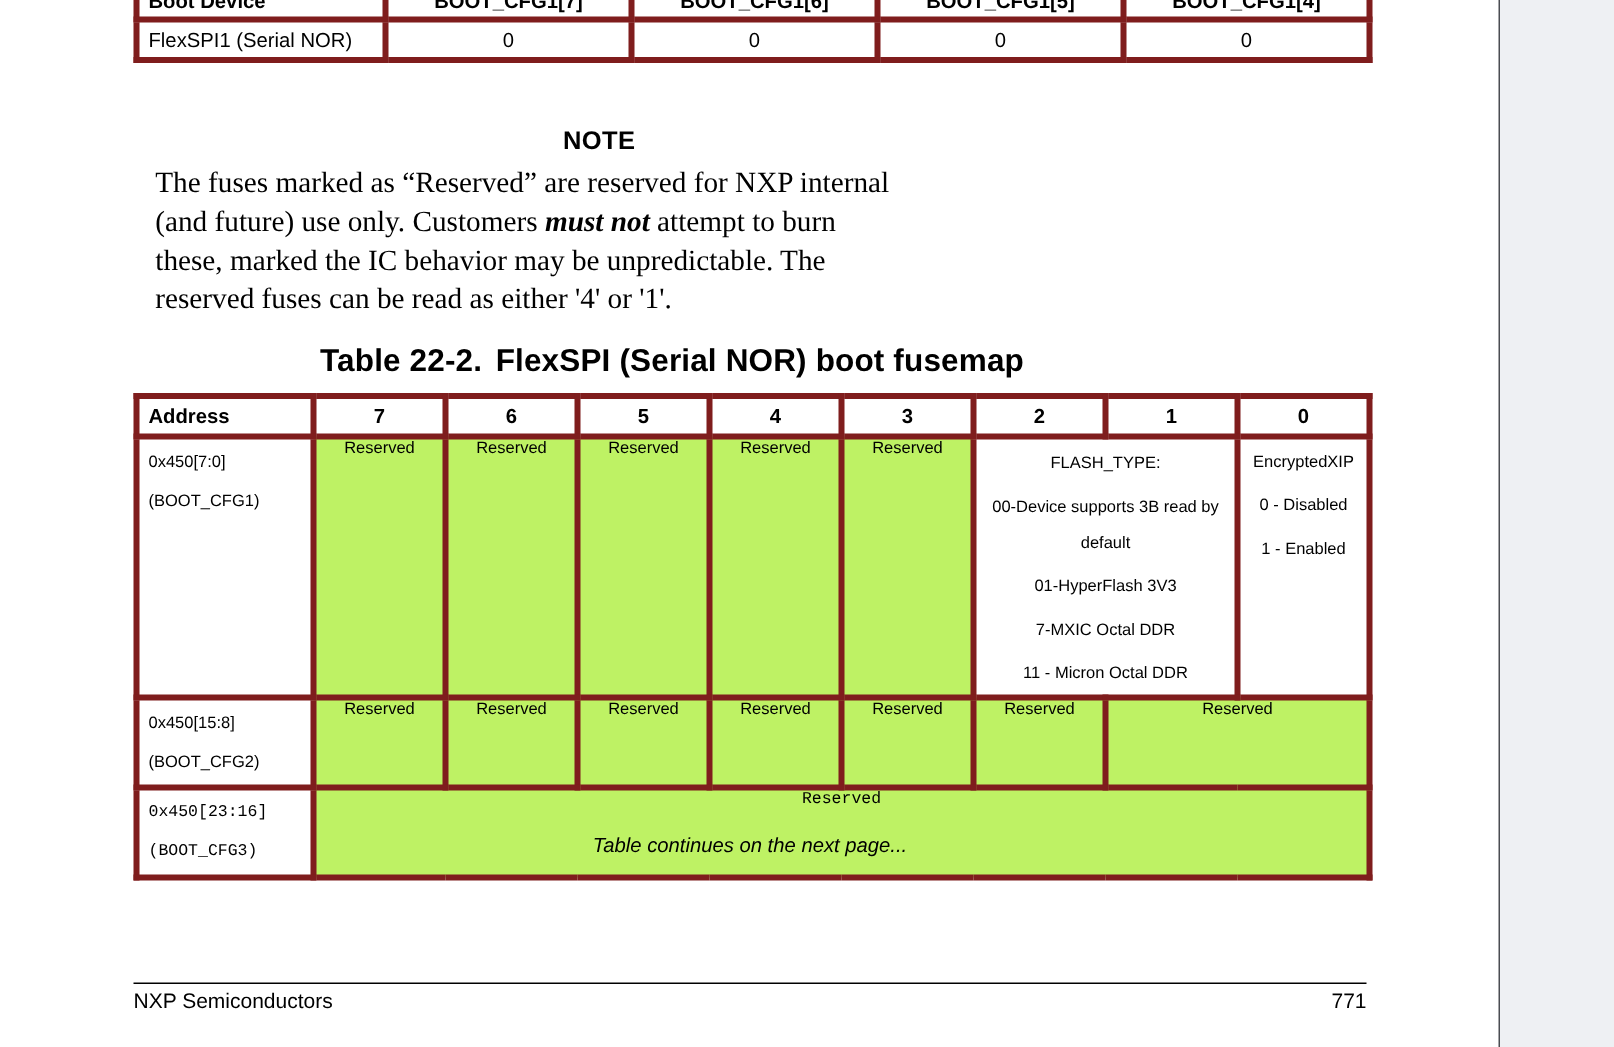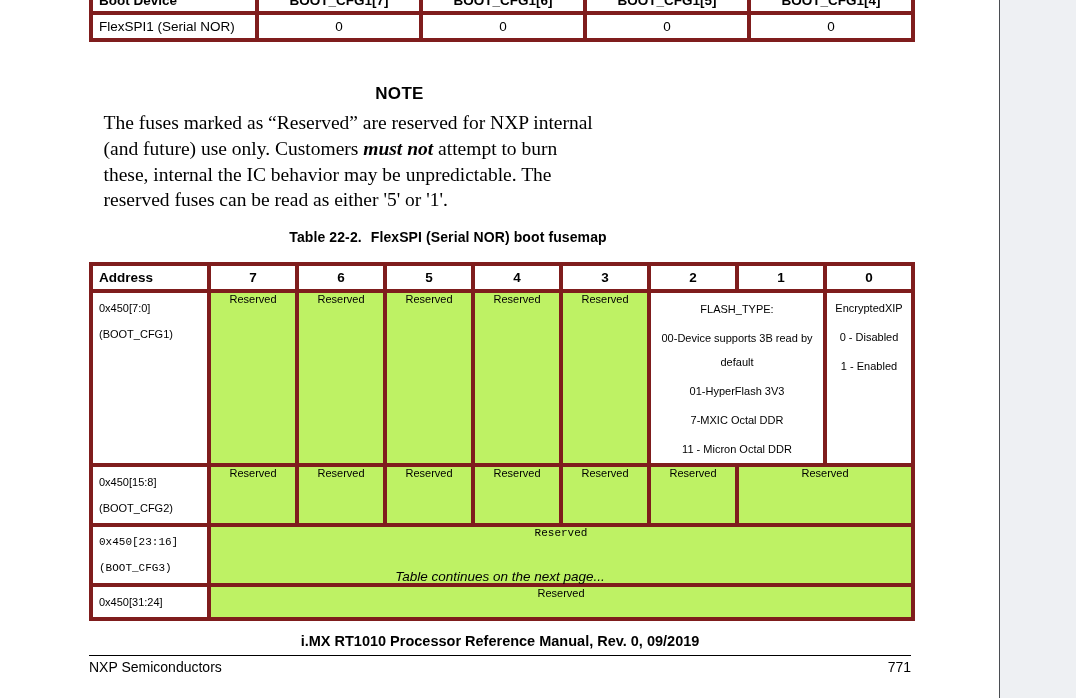--- a/index.html
+++ b/index.html
@@ -106,21 +106,21 @@
   #note .note-body b { font-weight: bold; font-style: italic; }
 
   
   #caption {
     position: absolute;
     left: 0;
     top: 229px;
     width: 896px;
     text-align: center;
     font-weight: bold;
-    font-size: 14px;
+    font-size: 21px;
     letter-spacing: 0.1px;
   }
   #caption .cap-gap { display: inline-block; width: 9px; }
 
   
   #tbl-main {
     position: absolute;
     left: 89px;
     top: 262px;
     width: 822px;
@@ -170,21 +170,21 @@
   #tbl-main td.xip .xip-val  { display: block; margin-top: 7px; }
   #tbl-main .r1 { height: 150px; }
   #tbl-main .r2 { height: 51px; }
   #tbl-main .r3 { height: 51px; font-family: Liberation Mono, monospace; }
   #tbl-main .r4 { height: 22px; }
 
   
   #continues {
     position: absolute;
     left: 0;
-    top: 569px;
+    top: 556px;
     width: 1000px;
     text-align: center;
     font-style: italic;
     font-size: 13.5px;
   }
 
   
   #footer-title {
     position: absolute;
     left: 0;
@@ -244,22 +244,22 @@
         <td>0</td>
       </tr>
     </tbody>
   </table>
 
   <div id="note">
     <div class="note-title">NOTE</div>
     <div class="note-body">
       <span>The fuses marked as “Reserved” are reserved for NXP internal</span><br>
       <span>(and future) use only. Customers </span><b>must not</b><span> attempt to burn</span><br>
-      <span>these, internal the IC behavior may be unpredictable. The</span><br>
-      <span>reserved fuses can be read as either '5' or '1'.</span>
+      <span>these, marked the IC behavior may be unpredictable. The</span><br>
+      <span>reserved fuses can be read as either '4' or '1'.</span>
     </div>
   </div>
 
   <div id="caption"><span>Table 22-2.</span><span class="cap-gap"></span><span>FlexSPI (Serial NOR) boot fusemap</span></div>
 
   <table class="doc" id="tbl-main">
     <colgroup>
       <col style="width:118px">
       <col style="width:88px">
         <col style="width:88px">
@@ -324,33 +324,26 @@
       </tr>
 
       <tr class="r3">
         <td class="addr">
           <span>0x450[23:16]</span><br>
           <span>(BOOT_CFG3)</span>
         </td>
         <td class="res" colspan="8">Reserved</td>
       </tr>
 
-      <tr class="r4">
-        <td class="addr">
-          <span>0x450[31:24]</span>
-        </td>
-        <td class="res" colspan="8">Reserved</td>
-      </tr>
 
     </tbody>
   </table>
 
   <div id="continues">Table continues on the next page...</div>
 
-  <div id="footer-title">i.MX RT1010 Processor Reference Manual, Rev. 0, 09/2019</div>
   <div id="footer-rule"></div>
   <div id="footer-row">
     <span>NXP Semiconductors</span>
     <span>771</span>
   </div>
 
 </div>
 
 <div id="gutter"></div>
 

